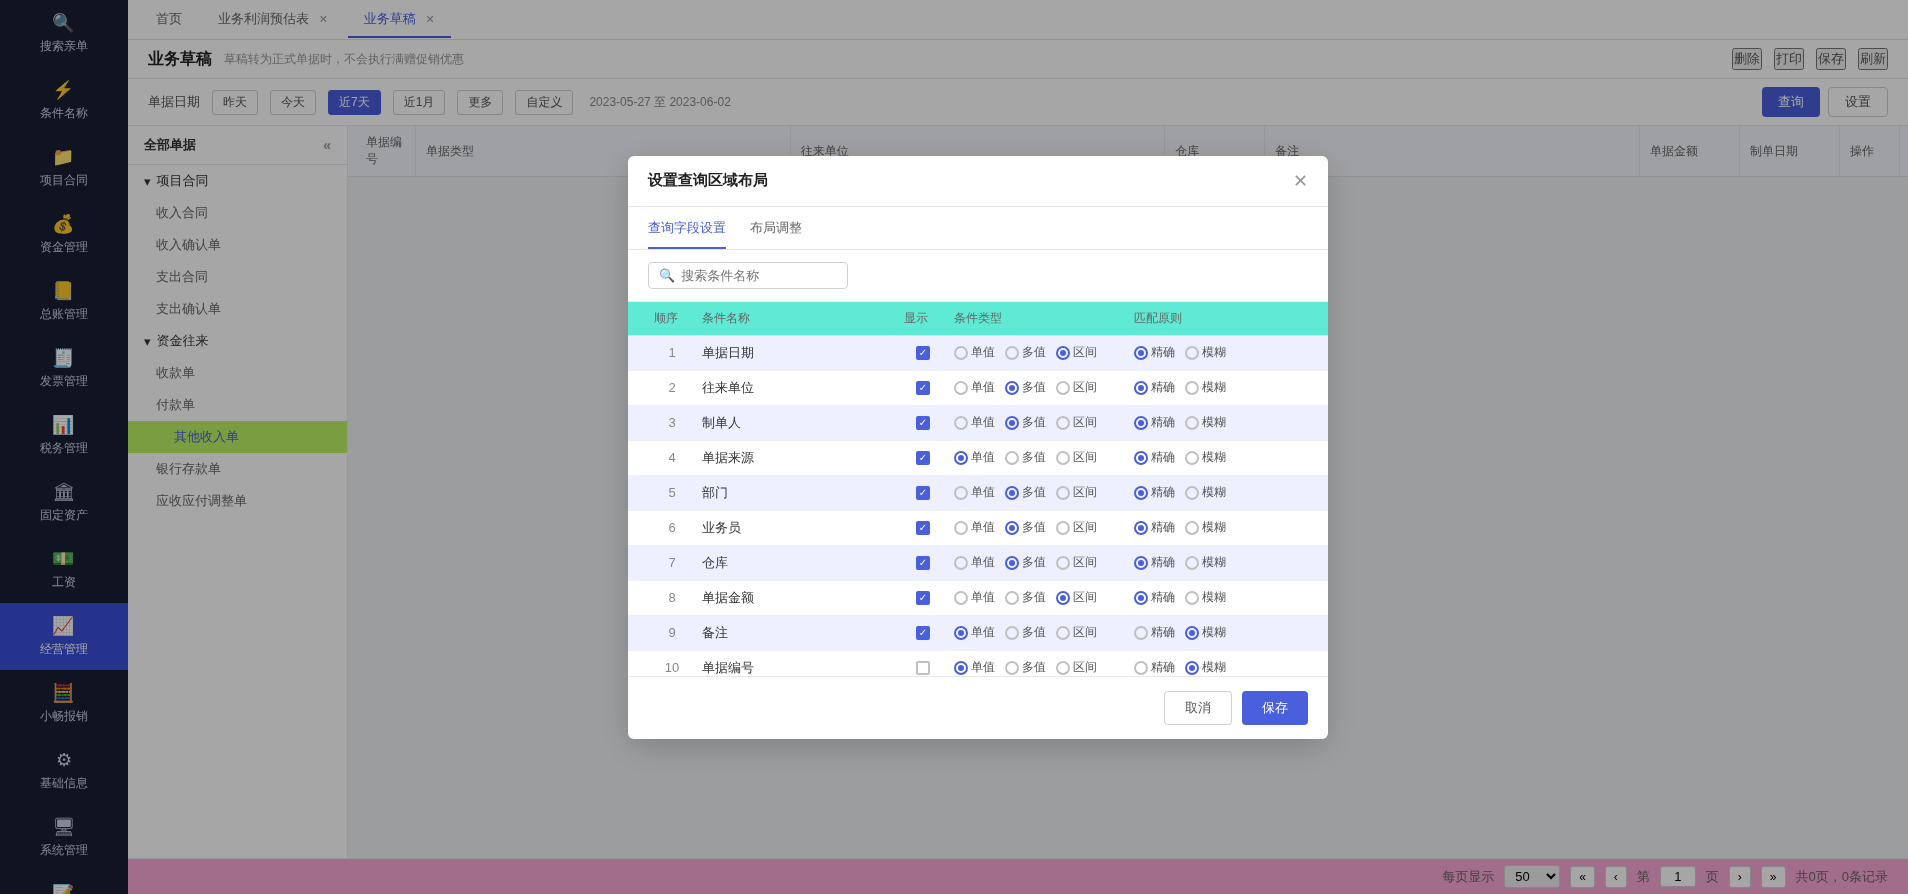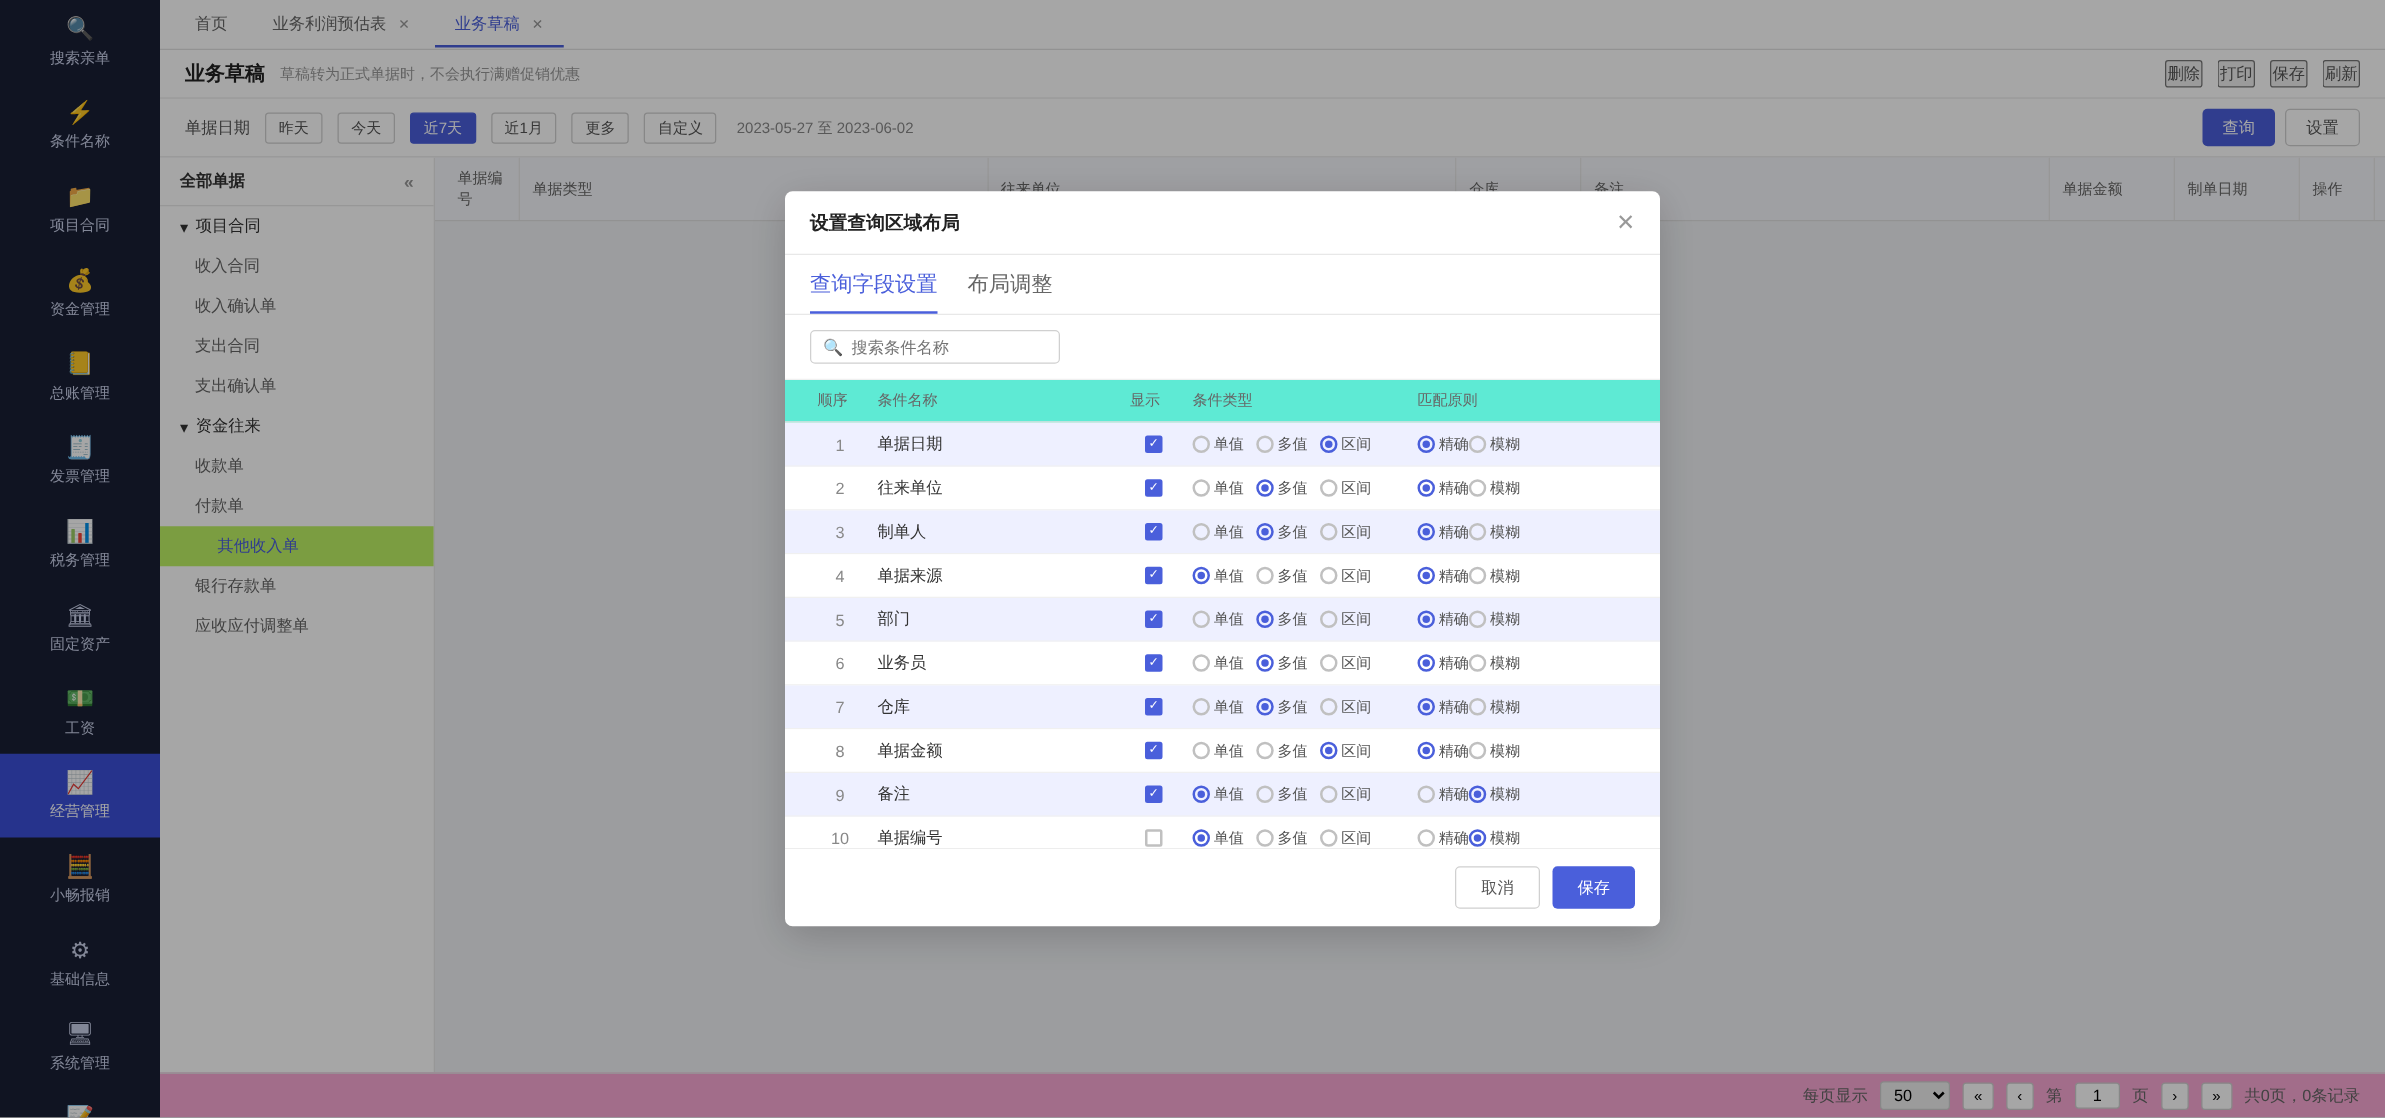--- a/index.html
+++ b/index.html
@@ -68,21 +68,21 @@
     .overlay { position: fixed; top: 0; left: 0; width: 1908px; height: 894px; background: rgba(0,0,0,0.35); z-index: 100; display: flex; align-items: center; justify-content: center; padding-left: 48px; }
 
     
     .modal { background: #fff; border-radius: 6px; width: 700px; box-shadow: 0 8px 32px rgba(0,0,0,0.18); z-index: 101; display: flex; flex-direction: column; }
     .modal-header { padding: 14px 20px; border-bottom: 1px solid #e8e8e8; display: flex; align-items: center; justify-content: space-between; }
     .modal-title { font-size: 15px; font-weight: 600; color: #222; }
     .modal-close { cursor: pointer; font-size: 18px; color: #999; background: none; border: none; }
 
     
     .modal-tabs { display: flex; padding: 12px 20px 0; border-bottom: 1px solid #e8e8e8; gap: 24px; }
-    .modal-tab { font-size: 17px; color: #666; cursor: pointer; padding-bottom: 10px; border-bottom: 2px solid transparent; }
+    .modal-tab { font-size: 13px; color: #666; cursor: pointer; padding-bottom: 10px; border-bottom: 2px solid transparent; }
     .modal-tab.active { color: #4a5fdb; border-bottom: 2px solid #4a5fdb; font-weight: 500; }
 
     
     .modal-search { padding: 12px 20px; border-bottom: 1px solid #f0f0f0; }
     .search-box { display: flex; align-items: center; border: 1px solid #d0d0d0; border-radius: 4px; padding: 5px 10px; gap: 6px; width: 200px; }
     .search-box input { border: none; outline: none; font-size: 13px; color: #555; width: 100%; background: transparent; }
 
     
     .modal-table { overflow-y: auto; max-height: 340px; }
     .modal-table-header { display: flex; background: #5eead4; border-bottom: 1px solid #e0e0e0; padding: 0 20px; font-size: 12px; color: #666; font-weight: 500; }
@@ -94,21 +94,21 @@
     .mth.match { width: 180px; }
 
     .modal-row { display: flex; align-items: center; padding: 0 20px; border-bottom: 1px solid #f0f0f0; font-size: 13px; }
     .modal-row:nth-child(odd) { background: #fafbff; }
     .modal-row:nth-child(even) { background: #fff; }
     .mtr { padding: 8px 6px; }
     .mtr.seq { width: 48px; color: #888; text-align: center; }
     .mtr.name { flex: 1; color: #333; }
     .mtr.show { width: 50px; display: flex; justify-content: center; }
     .mtr.type { width: 180px; display: flex; align-items: center; gap: 10px; }
-    .mtr.match { width: 180px; display: flex; align-items: center; }
+    .mtr.match { width: 180px; display: flex; align-items: center; gap: 10px; }
     .radio-item { display: flex; align-items: center; gap: 3px; cursor: pointer; white-space: nowrap; }
     .radio-circle { width: 14px; height: 14px; border-radius: 50%; border: 2px solid #c0c0c0; display: inline-flex; align-items: center; justify-content: center; flex-shrink: 0; }
     .radio-circle.checked { border-color: #4a5fdb; }
     .radio-circle.checked::after { content: ''; width: 6px; height: 6px; border-radius: 50%; background: #4a5fdb; }
     .radio-label { font-size: 12px; color: #555; }
 
     
     .check-box { width: 14px; height: 14px; border: 2px solid #4a5fdb; border-radius: 2px; background: #4a5fdb; display: flex; align-items: center; justify-content: center; }
     .check-box.unchecked { background: #fff; border-color: #c0c0c0; }
     .check-tick { color: #fff; font-size: 10px; line-height: 1; }

